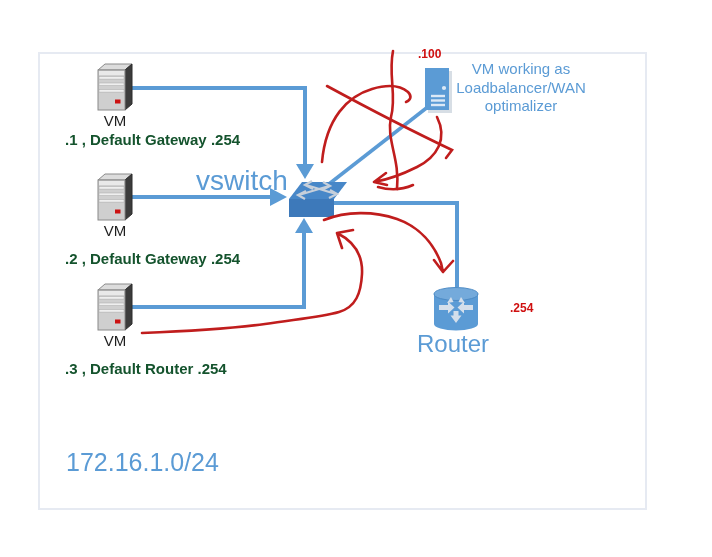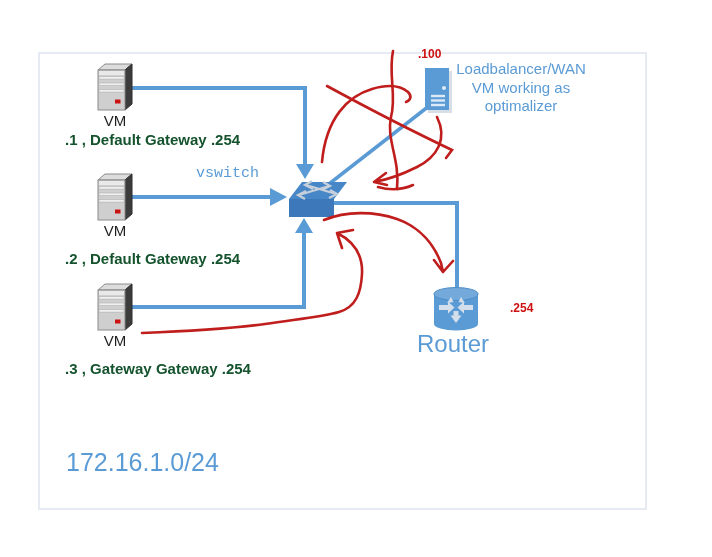--- a/index.html
+++ b/index.html
@@ -11,21 +11,21 @@
   #stage{position:absolute;left:0;top:0;width:712px;height:557px;}
   .frame{
     position:absolute;left:38px;top:52px;width:609px;height:458px;
     border:2px solid #e6eaf2;box-sizing:border-box;background:#ffffff;
   }
   svg.layer{position:absolute;left:0;top:0;width:712px;height:557px;}
   .lbl{position:absolute;white-space:nowrap;}
   .vm-label{color:#1f1f1f;font-size:15px;width:36px;text-align:center;}
   .caption-red{color:#14532d;font-size:15px;font-weight:bold;}
   .blue-text{color:#5b9bd5;}
-  .vswitch-label{font-size:15px;font-family:Liberation Mono, monospace;}
+  .vswitch-label{font-size:28px;}
   .router-label{font-size:24px;}
   .subnet-label{font-size:25px;}
   .ip-red{color:#cf1010;font-weight:bold;font-size:12px;}
   .lb-desc{
     position:absolute;left:453px;top:60px;width:136px;
     color:#5b9bd5;font-size:15px;line-height:18.5px;text-align:center;
     white-space:normal;
   }
 </style>
 </head>
@@ -118,28 +118,28 @@
       <path d="M324,220 C346,211 374,211 397,219 C420,227 434,245 441,263 L443,272 M443,272 l-9,-12 M443,272 l10,-11"></path>
     </g>
   </svg>
 
   <div class="lbl vm-label" style="left:97px;top:112px;">VM</div>
   <div class="lbl vm-label" style="left:97px;top:222px;">VM</div>
   <div class="lbl vm-label" style="left:97px;top:332px;">VM</div>
 
   <div class="lbl caption-red" style="left:65px;top:131px;">.1 , Default Gateway .254</div>
   <div class="lbl caption-red" style="left:65px;top:250px;">.2 , Default Gateway .254</div>
-  <div class="lbl caption-red" style="left:65px;top:360px;">.3 , Gateway Gateway .254</div>
+  <div class="lbl caption-red" style="left:65px;top:360px;">.3 , Default Router .254</div>
 
   <div class="lbl blue-text vswitch-label" style="left:196px;top:165px;">vswitch</div>
 
   <div class="lbl ip-red" style="left:418px;top:47px;">.100</div>
   <div class="lb-desc">
+    <div>VM working as</div>
     <div>Loadbalancer/WAN</div>
-    <div>VM working as</div>
     <div>optimalizer</div>
   </div>
 
   <div class="lbl ip-red" style="left:466px;top:301px;margin-left:44px;">.254</div>
   <div class="lbl blue-text router-label" style="left:417px;top:330px;">Router</div>
 
   <div class="lbl blue-text subnet-label" style="left:66px;top:448px;">172.16.1.0/24</div>
 
 </div>
 

